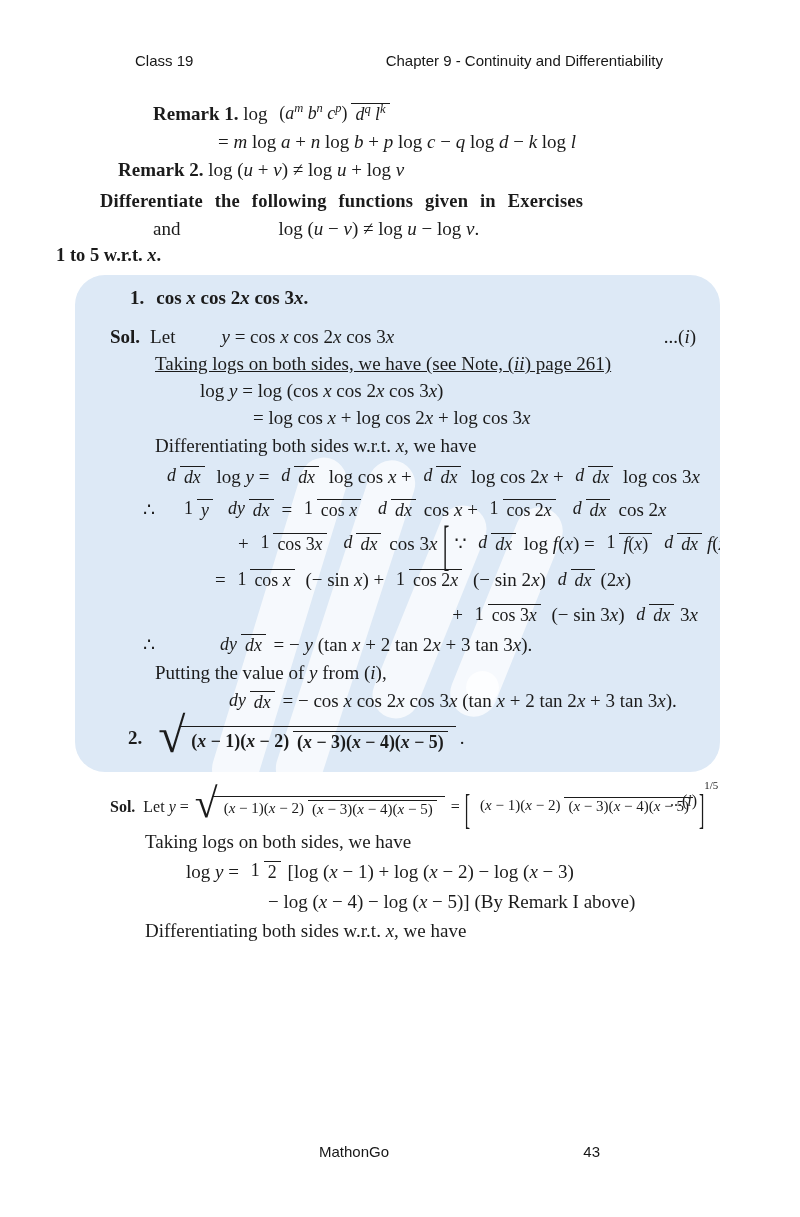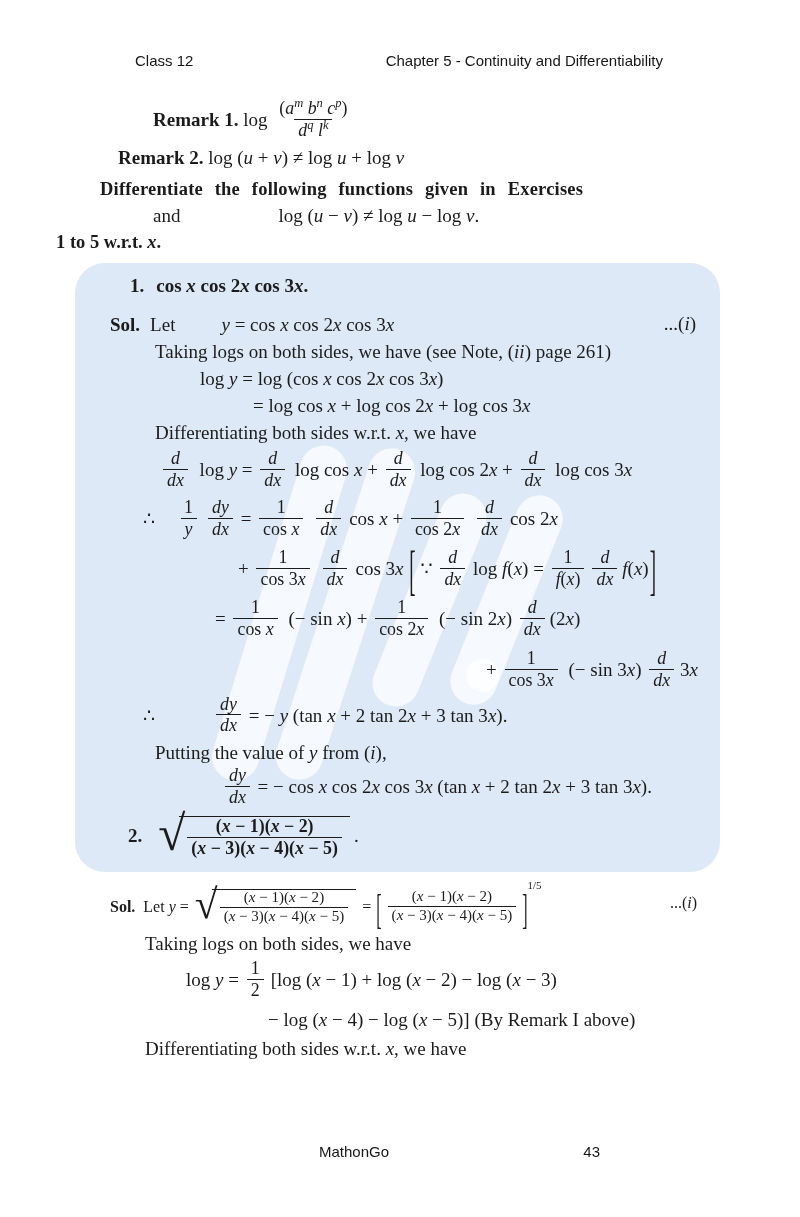--- a/index.html
+++ b/index.html
@@ -17,21 +17,21 @@
   }
   main{display:block;margin-top:32px;}
   .mline{
     position:relative;font-size:19px;line-height:1.32;
     margin-bottom:2px;white-space:nowrap;z-index:1;
   }
   .mline b{font-weight:bold;}
   .head1{font-size:18.5px;font-weight:bold;word-spacing:7px;letter-spacing:.2px;}
   .head2{font-size:18.5px;font-weight:bold;}
   .frac{
-    display:inline-flex;flex-direction:column;align-items:center;
+    display:inline-flex;flex-direction:row;align-items:center;
     vertical-align:middle;margin:0 3px;line-height:1.06;
     font-size:.94em;text-align:center;transform:translateY(-2px);
   }
   .frac .num{padding:0 4px 1px;}
   .frac .den{border-top:1px solid #1b1b1b;padding:1px 4px 0;}
   .sqrt{display:inline-flex;align-items:center;vertical-align:middle;margin:0 2px;}
   .rad{font-size:2.6em;line-height:.8;margin-right:-6px;transform:translateY(-4px);font-weight:400;}
   .cont{border-top:1.6px solid #1b1b1b;padding:2px 5px 0;display:inline-block;}
   .bigbr{display:inline-block;vertical-align:middle;padding:0 1px;font-weight:300;}
   .suptop{font-size:.68em;vertical-align:2.1em;margin-left:-1px;}
@@ -61,48 +61,49 @@
     font-size:15px;color:#161616;text-align:center;
   }
   .ftr .pgnum{position:absolute;right:108px;top:0;}
 </style>
 </head>
 <body style="color: rgb(27, 27, 27); background: rgb(255, 255, 255);">
 
 <div class="page">
 
   <header class="hdr">
-    <span>Class 12</span>
-    <span>Chapter 5 - Continuity and Differentiability</span>
+    <span>Class 19</span>
+    <span>Chapter 9 - Continuity and Differentiability</span>
   </header>
 
   <main>
     <section id="above" class="above">
         <div class="mline" style="margin-left: 153px;"><span><b>Remark 1.</b> log </span><span class="frac">
             <span class="num">(<i>a</i><sup><i>m</i></sup> <i>b</i><sup><i>n</i></sup> <i>c</i><sup><i>p</i></sup>)</span>
             <span class="den"><i>d</i><sup><i>q</i></sup> <i>l</i><sup><i>k</i></sup></span>
           </span></div>
+        <div class="mline" style="margin-left: 218px; margin-top: 3px;"><span>= <i>m</i> log <i>a</i> + <i>n</i> log <i>b</i> + <i>p</i> log <i>c</i> − <i>q</i> log <i>d</i> − <i>k</i> log <i>l</i></span></div>
         <div class="mline" style="margin-left: 118px; margin-top: 3px;"><span><b>Remark 2.</b> log (<i>u</i> + <i>v</i>) ≠ log <i>u</i> + log <i>v</i></span></div>
         <div class="mline head1" style="margin-left: 100px; margin-top: 7px;"><span>Differentiate the following functions given in Exercises</span></div>
         <div class="mline" style="margin-left: 153px; margin-top: 2px;"><span>and</span><span class="sp" style="width: 98px;"></span><span>log (<i>u</i> − <i>v</i>) ≠ log <i>u</i> − log <i>v</i>.</span></div>
         <div class="mline head2" style="margin-left: 56px; margin-top: 1px;"><span>1 to 5 w.r.t. <i>x</i>.</span></div>
       </section>
 
     <section class="hl-box">
       <div class="wm">
         <div class="stripe s1"></div>
         <div class="stripe s2"></div>
         <div class="stripe s3"></div>
         <div class="stripe s4"></div>
         <div class="dot"></div>
       </div>
       <div id="boxlines" class="box-lines">
           <div class="mline" style="margin-left: 55px;"><span><b>1.</b></span><span class="sp" style="width: 12px;"></span><span><b>cos <i>x</i> cos 2<i>x</i> cos 3<i>x</i>.</b></span></div>
           <div class="mline" style="margin-left: 35px; margin-top: 14px;"><span><b>Sol.</b></span><span class="sp" style="width: 10px;"></span><span>Let</span><span class="sp" style="width: 46px;"></span><span><i>y</i> = cos <i>x</i> cos 2<i>x</i> cos 3<i>x</i></span><span class="right-tag">...(<i>i</i>)</span></div>
-          <div class="mline" style="margin-left: 80px; margin-top: 2px;"><span>Taking logs on both sides, we have (see Note, (<i>ii</i>) page 261)</span></div>
+          <div class="mline" style="margin-left: 80px; margin-top: 2px; text-decoration: underline;"><span>Taking logs on both sides, we have (see Note, (<i>ii</i>) page 261)</span></div>
           <div class="mline" style="margin-left: 125px; margin-top: 2px;"><span>log <i>y</i> = log (cos <i>x</i> cos 2<i>x</i> cos 3<i>x</i>)</span></div>
           <div class="mline" style="margin-left: 178px; margin-top: 2px;"><span>= log cos <i>x</i> + log cos 2<i>x</i> + log cos 3<i>x</i></span></div>
           <div class="mline" style="margin-left: 80px; margin-top: 2px;"><span>Differentiating both sides w.r.t. <i>x</i>, we have</span></div>
           <div class="mline" style="margin-left: 85px; margin-top: 6px;"><span class="frac">
               <span class="num"><i>d</i></span>
               <span class="den"><i>dx</i></span>
             </span><span class="sp" style="width: 4px;"></span><span> log <i>y</i> = </span><span class="frac">
               <span class="num"><i>d</i></span>
               <span class="den"><i>dx</i></span>
             </span><span class="sp" style="width: 2px;"></span><span> log cos <i>x</i> + </span><span class="frac">

